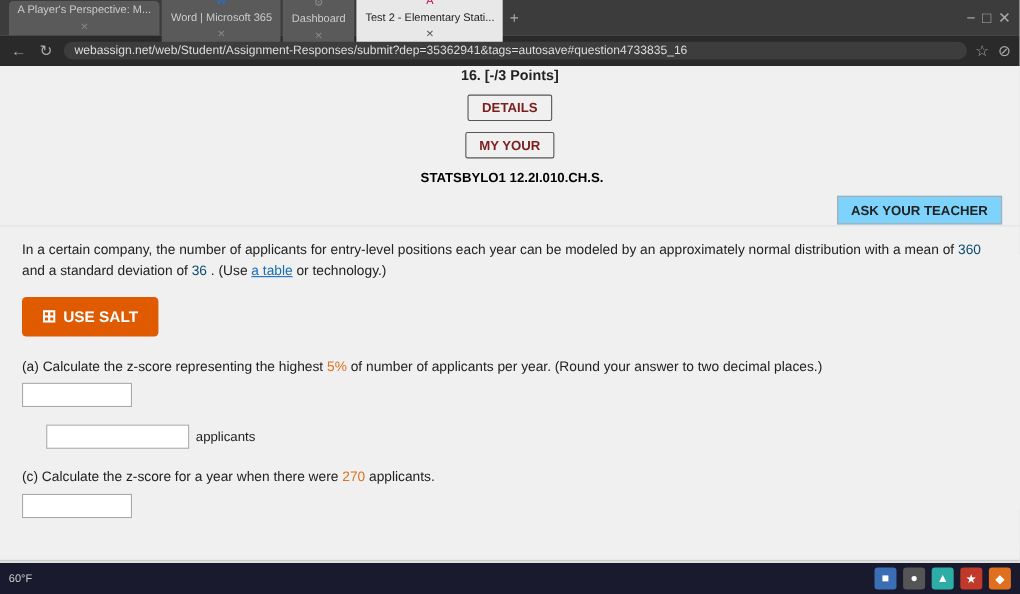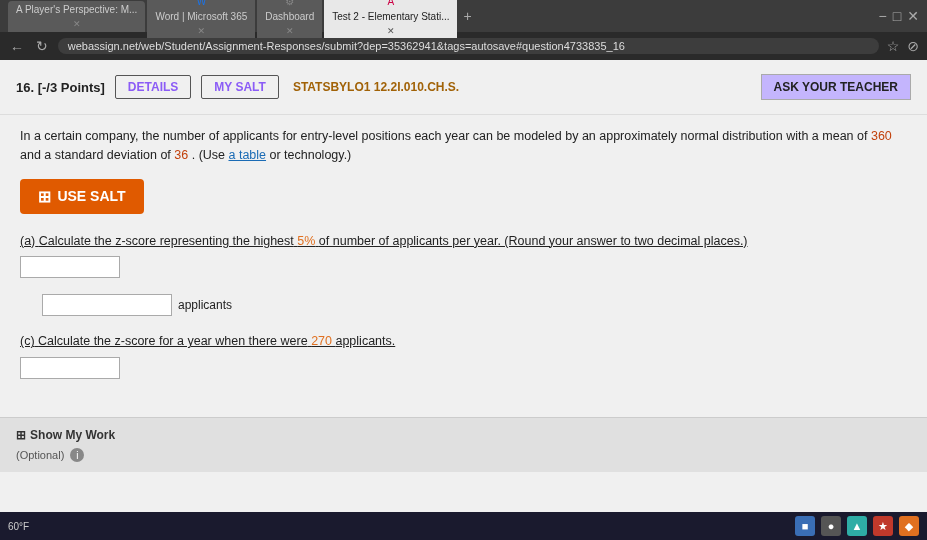--- a/index.html
+++ b/index.html
@@ -92,70 +92,71 @@
     .page-content {
       background: #f0f0f0;
       min-height: 476px;
       padding: 0;
     }
 
     
     .question-header {
       display: flex;
       align-items: center;
-      padding: 14px 16px;
+      padding: 1px 16px;
       gap: 10px;
       background: #f0f0f0;
       border-bottom: 1px solid #ddd;
+      flex-direction: column;
     }
     .points-label {
       font-weight: bold;
       font-size: 13px;
       color: #222;
       white-space: nowrap;
     }
     .btn-outline {
       border: 1.5px solid #555;
       background: #f0f0f0;
       padding: 4px 12px;
       font-size: 12px;
       font-weight: bold;
       cursor: pointer;
       border-radius: 2px;
-      color: #8b5cf6;
+      color: #7f1d1d;
     }
     .statsbylo-label {
       font-size: 12px;
       font-weight: bold;
-      color: #a16207;
+      color: #000000;
       margin-left: 4px;
     }
     .ask-teacher-btn {
       margin-left: auto;
-      background: #c4b5fd;
+      background: #7dd3fc;
       border: 1px solid #aaa;
       padding: 5px 12px;
       font-size: 12px;
       font-weight: bold;
       color: #222;
       cursor: pointer;
     }
 
     
     .main-content {
       padding: 12px 20px;
       background: #f0f0f0;
     }
     .problem-text {
       font-size: 12.5px;
       color: #222;
       line-height: 1.5;
       margin-bottom: 14px;
     }
-    .highlight-blue { color: #c2410c; font-weight: normal; }
+    .highlight-blue { color: #0c4a6e; font-weight: normal; }
     .highlight-orange { color: #e07020; font-weight: normal; }
 
     
     .use-salt-btn {
       background: #e05a00;
       color: white;
       border: none;
       border-radius: 4px;
       padding: 8px 18px;
       font-size: 14px;
@@ -172,21 +173,20 @@
 
     
     .part {
       margin-bottom: 16px;
     }
     .part-label {
       font-size: 12.5px;
       color: #222;
       margin-bottom: 6px;
       line-height: 1.5;
-      text-decoration: underline;
     }
     .answer-input {
       border: 1px solid #aaa;
       background: white;
       padding: 3px 6px;
       font-size: 12px;
       width: 100px;
       height: 22px;
     }
     .answer-input-wide {
@@ -322,21 +322,21 @@
     <span>☆</span>
     <span>⊘</span>
   </div>
 </div>
 
 <div class="page-content">
 
   <div class="question-header">
     <span class="points-label">16. [-/3 Points]</span>
     <button class="btn-outline">DETAILS</button>
-    <button class="btn-outline">MY SALT</button>
+    <button class="btn-outline">MY YOUR</button>
     <span class="statsbylo-label">STATSBYLO1 12.2I.010.CH.S.</span>
     <button class="ask-teacher-btn">ASK YOUR TEACHER</button>
   </div>
 
   <div class="main-content">
 
     
     <p class="problem-text">
       <span>In a certain company, the number of applicants for entry-level positions each year can be modeled by an approximately normal distribution with a mean of</span>
       <span class="highlight-blue">360</span>

